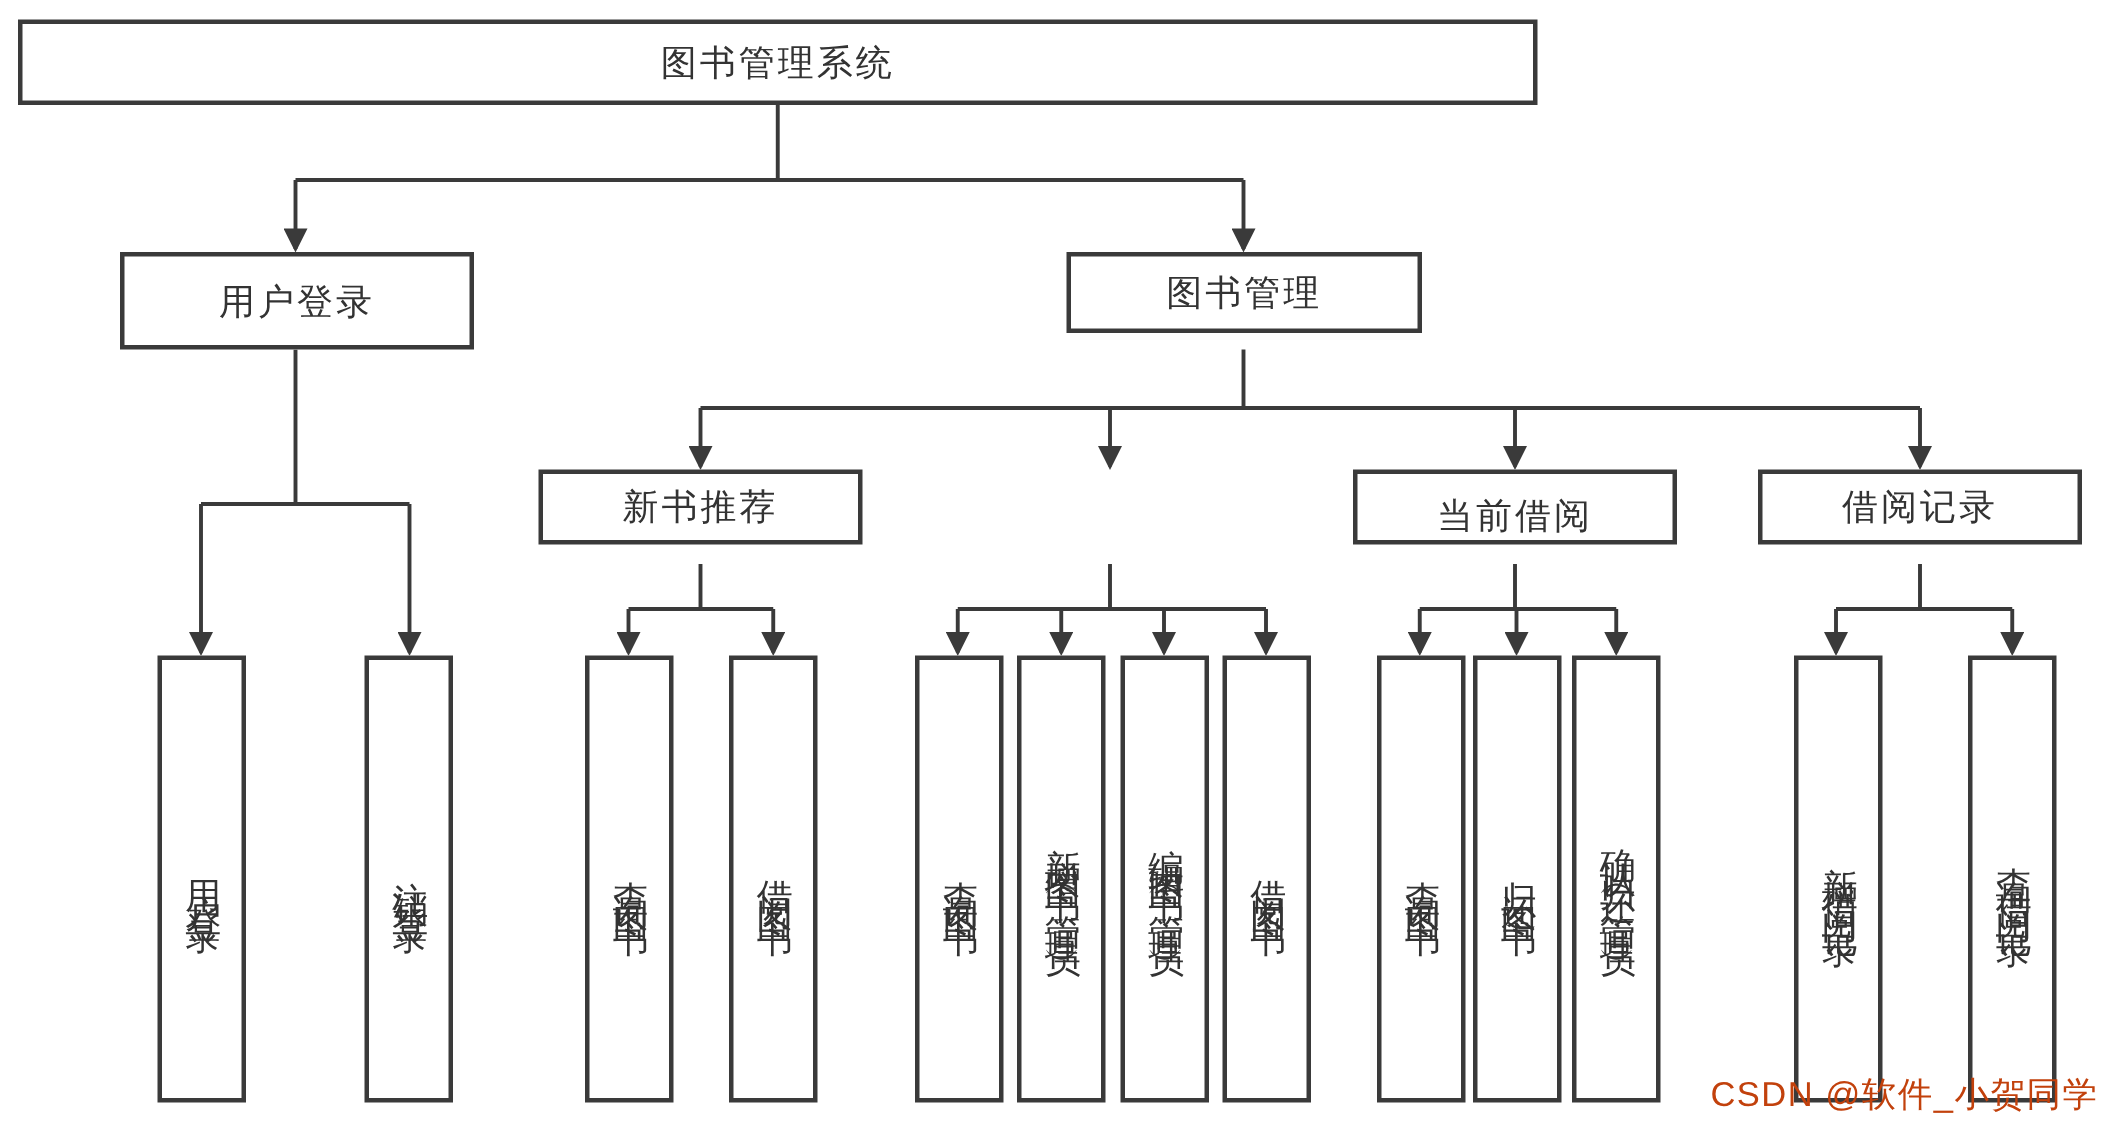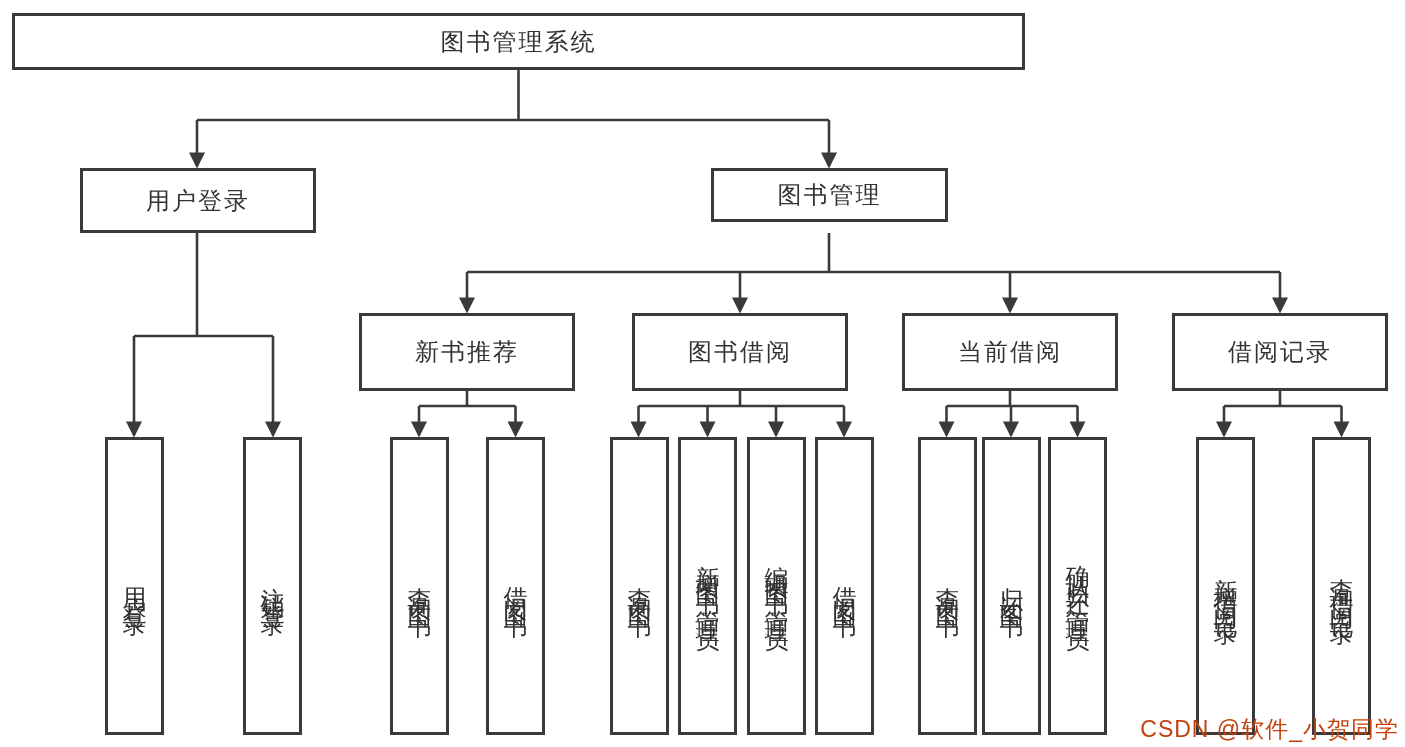--- a/index.html
+++ b/index.html
@@ -46,24 +46,24 @@
     letter-spacing: 9px;
     color: #333333;
     white-space: nowrap;
   }
   
   .n-root        { left: 12px;  top: 13px;  width: 1013px; height: 57px; }
   
   .n-user-login  { left: 80px;  top: 168px; width: 236px; height: 65px; }
   .n-book-mgmt   { left: 711px; top: 168px; width: 237px; height: 54px; }
   
-  .lvl3          { top: 313px; height: 78px; width: 216px; }
+  .lvl3          { top: 313px; height: 50px; width: 216px; }
   .n-new-book    { left: 359px; }
   .n-borrow      { left: 632px; }
-  .n-current     { left: 902px; }
+  .n-current     { left: 902px; align-items: flex-end; }
   .n-records     { left: 1172px; }
   
   .leaf          { top: 437px; height: 298px; width: 59px; }
   .lf-a1 { left: 105px; }  .lf-a2 { left: 243px; }
   .lf-b1 { left: 390px; }  .lf-b2 { left: 486px; }
   .lf-c1 { left: 610px; }  .lf-c2 { left: 678px; }
   .lf-c3 { left: 747px; }  .lf-c4 { left: 815px; }
   .lf-d1 { left: 918px; }  .lf-d2 { left: 982px; }  .lf-d3 { left: 1048px; }
   .lf-e1 { left: 1196px; } .lf-e2 { left: 1312px; }
   #watermark {
@@ -127,23 +127,20 @@
   <div class="node n-user-login">
     <span class="hlabel">用户登录</span>
   </div>
   <div class="node n-book-mgmt">
     <span class="hlabel">图书管理</span>
   </div>
 
   <div class="node lvl3 n-new-book">
     <span class="hlabel">新书推荐</span>
   </div>
-  <div class="node lvl3 n-borrow">
-    <span class="hlabel">图书借阅</span>
-  </div>
   <div class="node lvl3 n-current">
     <span class="hlabel">当前借阅</span>
   </div>
   <div class="node lvl3 n-records">
     <span class="hlabel">借阅记录</span>
   </div>
 
   <div class="node leaf lf-a1">
     <span class="vlabel">用户登录</span>
   </div>

